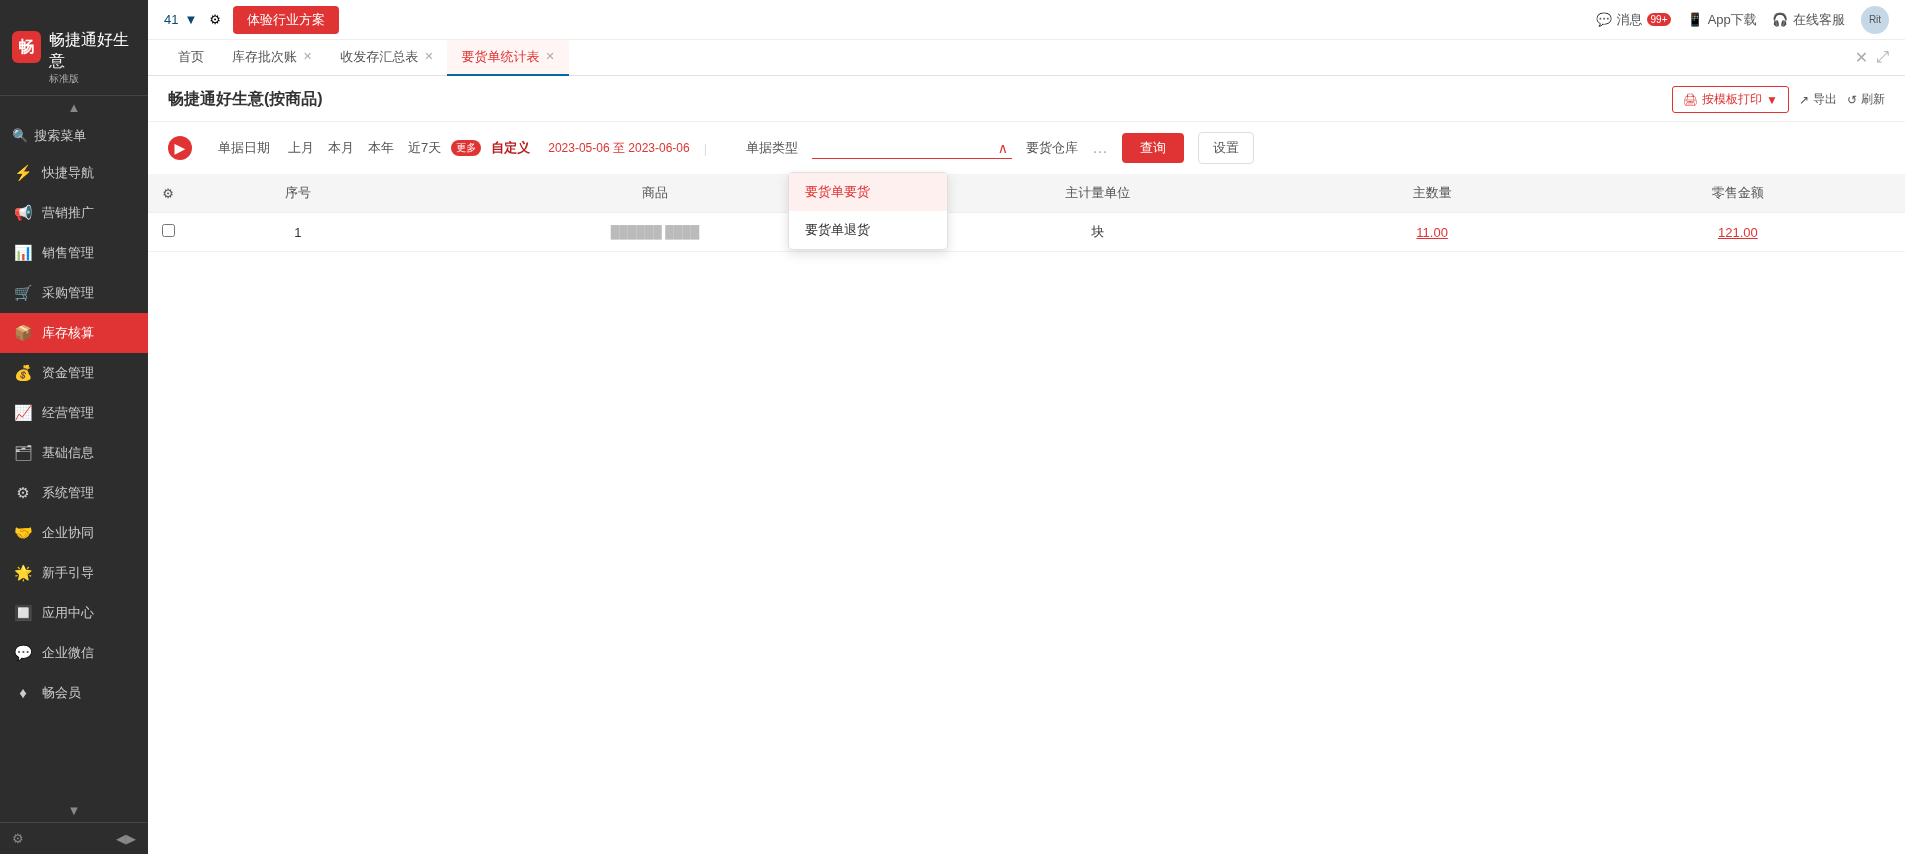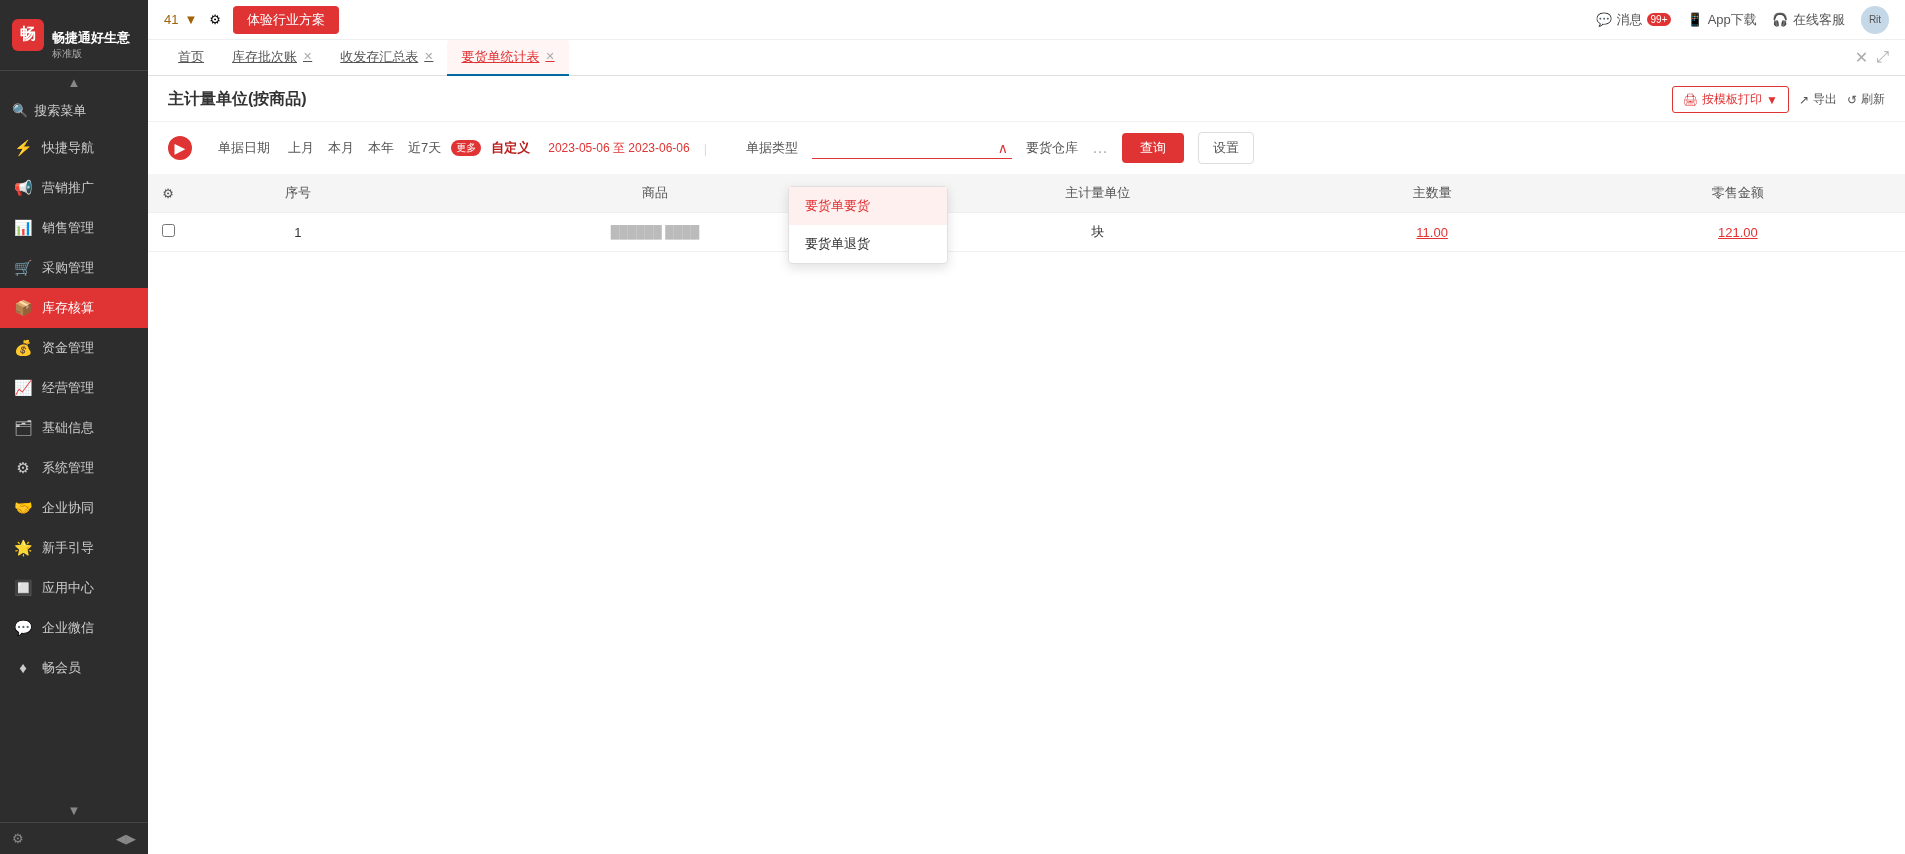--- a/index.html
+++ b/index.html
@@ -23,21 +23,21 @@
       gap: 8px;
     }
     .logo-icon {
       width: 32px; height: 32px;
       background: #e03333;
       border-radius: 6px;
       display: flex; align-items: center; justify-content: center;
       color: #fff; font-weight: bold; font-size: 16px;
     }
     .logo-text { color: #fff; font-size: 12px; line-height: 1.3; }
-    .logo-text .title { font-size: 13px; font-weight: bold; margin-top: 20px; }
+    .logo-text .title { font-size: 16px; font-weight: normal; margin-top: 20px; }
     .logo-text .sub { font-size: 10px; color: #aaa; }
 
     .sidebar-search {
       display: flex; align-items: center; padding: 8px 12px; color: #ccc; cursor: pointer; font-size: 13px; gap: 6px;
     }
 
     .sidebar-nav { flex: 1; overflow-y: auto; }
     .sidebar-nav::-webkit-scrollbar { width: 4px; }
     .sidebar-nav::-webkit-scrollbar-thumb { background: #555; }
 
@@ -71,21 +71,21 @@
       background: #fff;
       height: 40px;
       display: flex;
       align-items: center;
       padding: 0 16px;
       border-bottom: 1px solid #eee;
       gap: 12px;
       flex-shrink: 0;
     }
     .topbar-store {
-      display: flex; align-items: center; gap: 6px; font-size: 13px; color: #a16207;
+      display: flex; align-items: center; gap: 6px; font-size: 13px; color: #0c4a6e;
     }
     .topbar-btn-industry {
       background: #e03333; color: #fff; border: none; border-radius: 4px;
       padding: 5px 14px; cursor: pointer; font-size: 13px;
     }
     .topbar-right {
       margin-left: auto; display: flex; align-items: center; gap: 16px; color: #555; font-size: 13px;
     }
     .topbar-right .badge-item { display: flex; align-items: center; gap: 4px; cursor: pointer; position: relative; }
     .badge { background: #e03333; color: #fff; border-radius: 8px; font-size: 10px; padding: 1px 4px; }
@@ -101,21 +101,20 @@
       height: 36px;
       flex-shrink: 0;
       gap: 0;
     }
     .tab {
       padding: 0 14px;
       height: 36px;
       display: flex; align-items: center; gap: 6px;
       cursor: pointer; font-size: 13px; color: #555;
       border-bottom: 2px solid transparent;
-      text-decoration: underline;
     }
     .tab.active {
       color: #e03333; border-bottom: 2px solid #0369a1; background: #fff5f5;
       border-radius: 4px 4px 0 0;
     }
     .tab .close-btn { font-size: 11px; color: #aaa; cursor: pointer; }
     .tabs-window-btns { margin-left: auto; display: flex; gap: 8px; color: #aaa; font-size: 16px; cursor: pointer; }
 
     
     .page-header {
@@ -181,21 +180,21 @@
       padding: 6px 18px; cursor: pointer; font-size: 13px;
     }
     .btn-set {
       border: 1px solid #ddd; background: #fff; color: #555; border-radius: 4px;
       padding: 6px 14px; cursor: pointer; font-size: 13px;
     }
 
     
     .dropdown-menu {
       position: absolute;
-      top: 64px;
+      top: 50px;
       left: 640px;
       background: #fff;
       border: 1px solid #e0e0e0;
       border-radius: 4px;
       box-shadow: 0 4px 12px rgba(0,0,0,0.12);
       z-index: 100;
       min-width: 160px;
     }
     .dropdown-item {
       padding: 10px 16px;
@@ -381,21 +380,21 @@
         <span>要货单统计表</span>
         <span class="close-btn">✕</span>
       </div>
       <div class="tabs-window-btns">
       <span>✕</span>
       <span>⤢</span>
     </div>
   </div>
 
   <div class="page-header">
-    <h2 class="page-title">主计量单位(按商品)</h2>
+    <h2 class="page-title">畅捷通好生意(按商品)</h2>
     <div class="page-actions">
       <button class="btn-template">
         <span>🖨</span>
         <span>按模板打印</span>
         <span>▼</span>
       </button>
       <button class="btn-export">
         <span>↗</span>
         <span>导出</span>
       </button>

